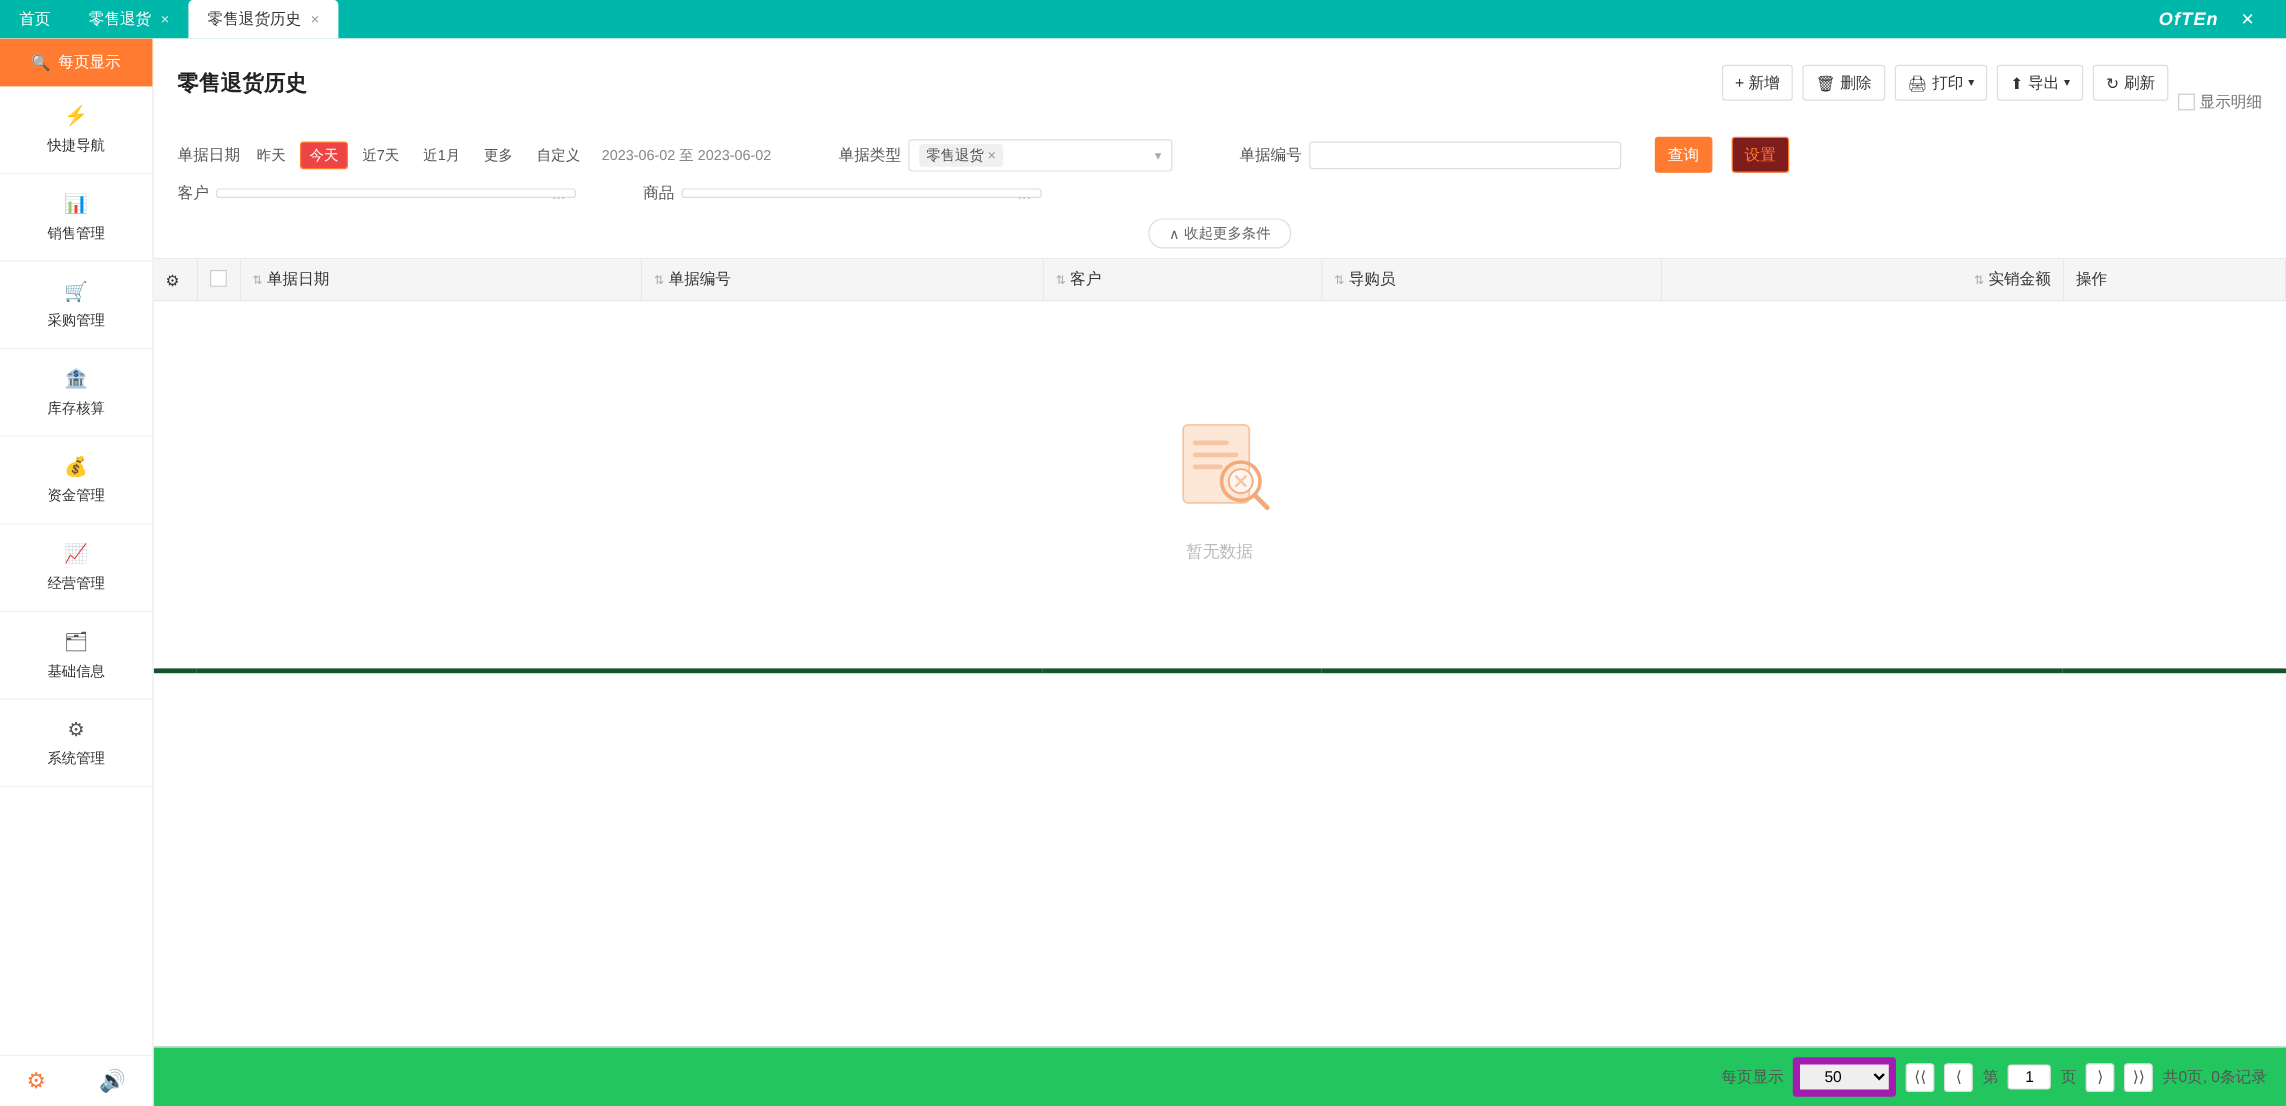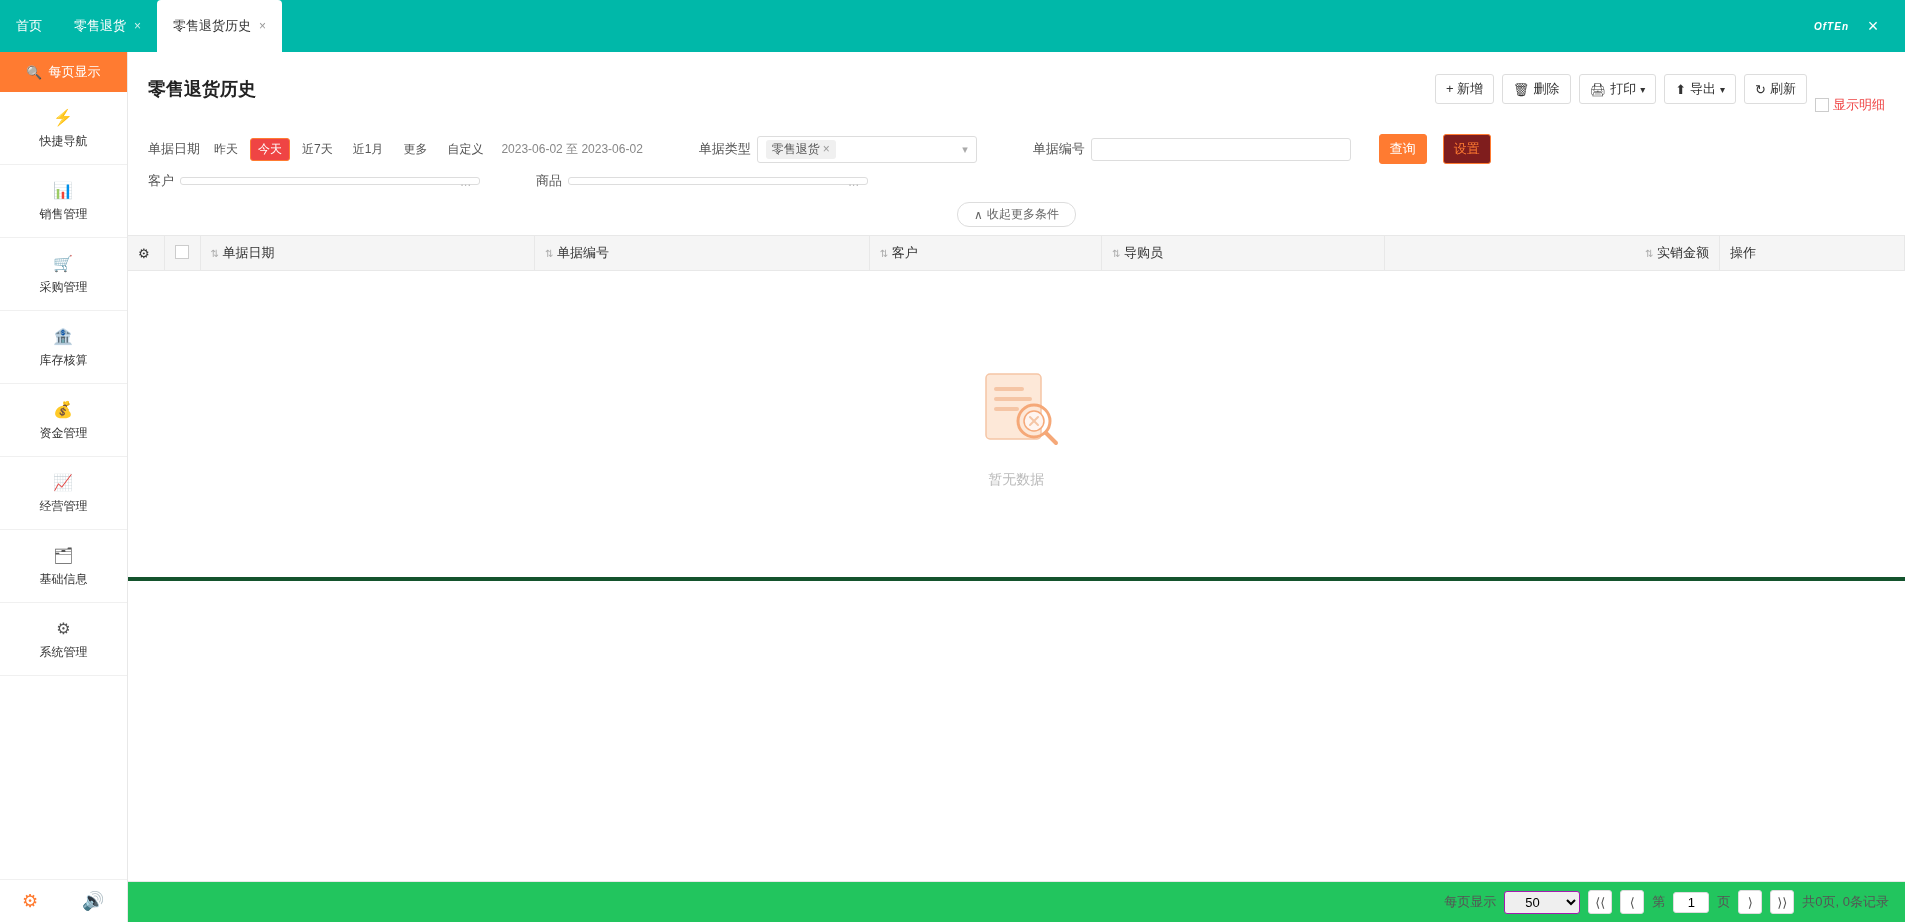--- a/index.html
+++ b/index.html
@@ -1,20 +1,20 @@
 <!DOCTYPE html>
 <html><head>
   <meta charset="utf-8">
   <style>
     * { box-sizing: border-box; margin: 0; padding: 0; font-family: 'Microsoft YaHei', sans-serif; }
     body { width: 1905px; height: 922px; overflow: hidden; display: flex; flex-direction: column; background: #f5f5f5; }
 
     
     .top-bar {
-      height: 52px;
+      height: 32px;
       background: #00b8a9;
       display: flex;
       align-items: center;
       padding: 0 0 0 0;
       flex-shrink: 0;
     }
     .top-bar-tabs {
       display: flex;
       align-items: stretch;
       height: 100%;
@@ -174,21 +174,21 @@
       background: #7f1d1d;
       color: #ff7b31;
       border-color: #ff7b31;
       font-family: Liberation Serif, serif;
     }
     .show-detail-wrap {
       display: flex;
       align-items: center;
       gap: 4px;
       font-size: 13px;
-      color: #ef4444;
+      color: #737373;
       margin-top: 32px;
     }
     .checkbox-box {
       width: 14px;
       height: 14px;
       border: 1px solid #ccc;
       display: inline-block;
       background: #fff;
     }
 
@@ -356,21 +356,21 @@
       justify-content: flex-end;
       padding: 8px 16px;
       background: #22c55e;
       border-top: 1px solid #e8e8e8;
       font-size: 13px;
       color: #555;
       gap: 8px;
       flex-shrink: 0;
     }
     .page-size-select {
-      border: 1px solid #a21caf;
+      border: 6px solid #a21caf;
       border-radius: 3px;
       padding: 2px 16px;
       font-size: 13px;
       min-width: 56px;
     }
     .page-nav-btn {
       width: 24px;
       height: 24px;
       border: 1px solid #ddd;
       border-radius: 3px;
@@ -395,21 +395,21 @@
 <body>
 
 <div class="top-bar">
   <div class="top-bar-tabs">
 
   <div class="tab-item">首页</div>
       <div class="tab-item">零售退货<span class="tab-close">×</span></div>
       <div class="tab-item active">零售退货历史<span class="tab-close">×</span></div>
     </div>
   <div class="top-bar-right">
-    <span style="font-style:italic;font-weight:bold;font-size:10px;letter-spacing:1px;">OfTEn</span>
+    <span style="font-style:italic;font-weight:bold;font-size:15px;letter-spacing:1px;">OfTEn</span>
     <span class="close-btn">×</span>
   </div>
 </div>
 
 <div class="main-layout">
 
   <div class="sidebar">
     <div class="sidebar-search">
       <span>🔍</span>
       <span>每页显示</span>

